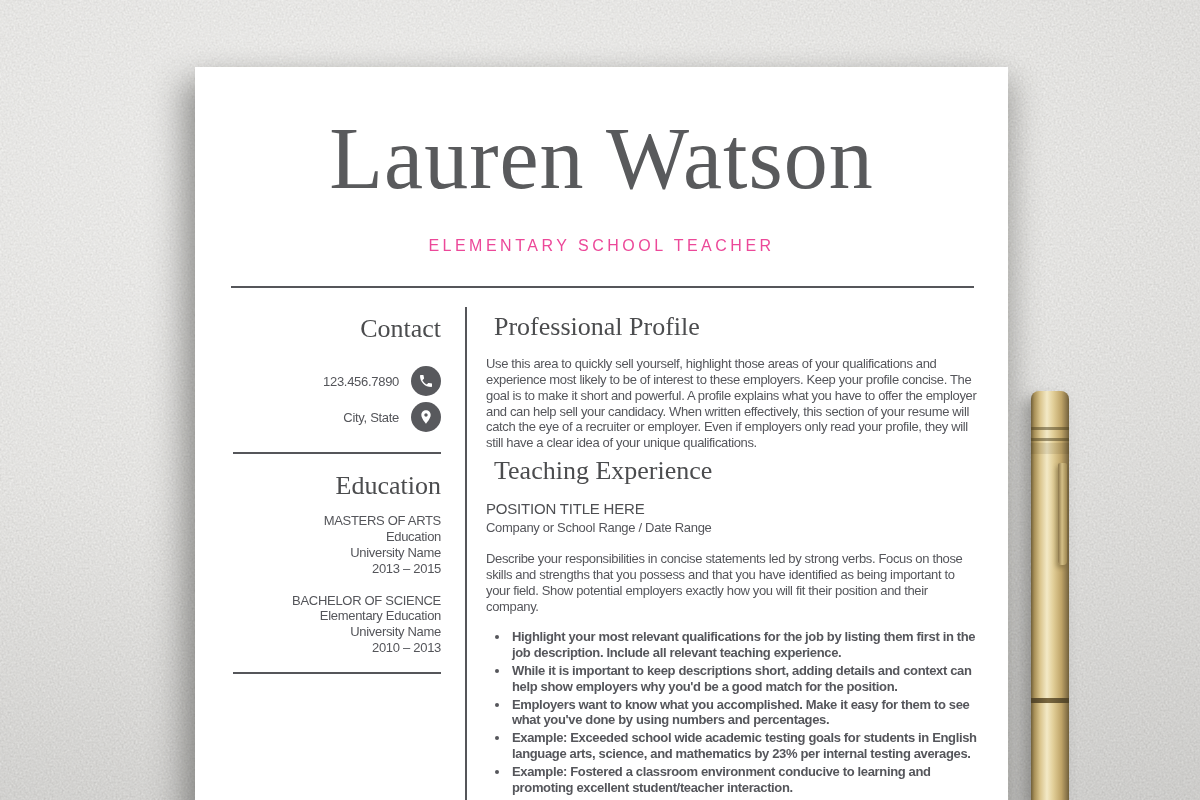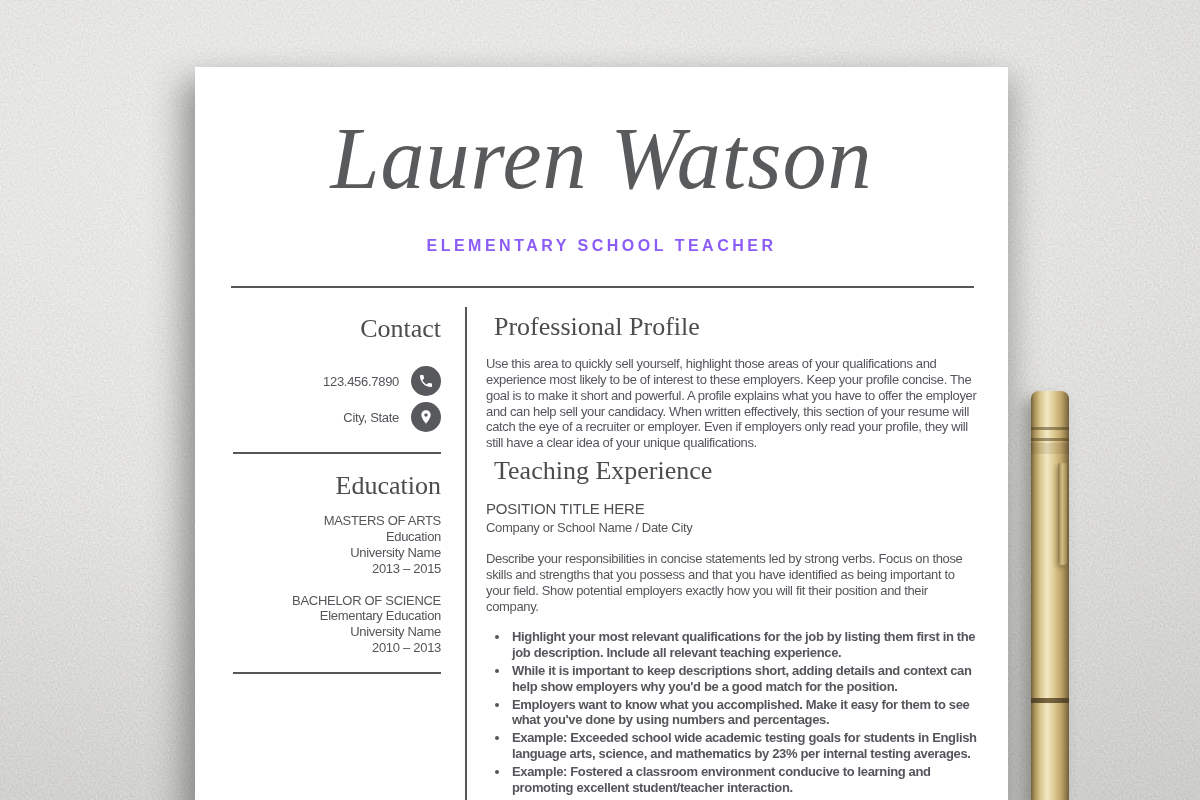--- a/index.html
+++ b/index.html
@@ -19,26 +19,26 @@
   
   .paper {
     position:absolute; left:195px; top:67px; width:813px; height:793px;
     background:#ffffff; z-index:2;
     box-shadow:-14px 14px 30px rgba(55,55,52,0.42), 10px 12px 26px rgba(55,55,52,0.22);
   }
   .name {
     margin-top:48px; text-align:center;
     font-family:"Liberation Serif", serif;
     font-size:88px; line-height:1; font-weight:400;
-    color:#595a5c; letter-spacing:1px;font-style:italic;
+    color:#595a5c; letter-spacing:1px;
   }
   .subtitle {
     margin-top:34px; text-align:center;
-    font-size:16px; font-weight:700; letter-spacing:3.5px;
-    color:#8b5cf6;
+    font-size:16px; font-weight:400; letter-spacing:3.5px;
+    color:#ec4899;
   }
   .header-rule { position:absolute; left:36px; right:34px; top:219px; height:2px; background:#55565a; }
   .vrule { position:absolute; left:270px; top:240px; bottom:0; width:2px; background:#55565a; }
 
   
   .sidebar { position:absolute; left:38px; top:240px; width:208px; text-align:right; }
   .serif-heading {
     font-family:"Liberation Serif", serif;
     font-size:26px; font-weight:400; color:#4b4c4e; line-height:1.2;
   }
@@ -172,21 +172,21 @@
   <div class="main">
 
     <div>
       <div class="serif-heading">Professional Profile</div>
       <p class="body-text">Use this area to quickly sell yourself, highlight those areas of your qualifications and experience most likely to be of interest to these employers. Keep your profile concise. The goal is to make it short and powerful. A profile explains what you have to offer the employer and can help sell your candidacy. When written effectively, this section of your resume will catch the eye of a recruiter or employer. Even if employers only read your profile, they will still have a clear idea of your unique qualifications.</p>
     </div>
 
     <div>
       <div class="serif-heading exp-heading">Teaching Experience</div>
       <div class="position-title">POSITION TITLE HERE</div>
-      <div class="company-line">Company or School Name / Date City</div>
+      <div class="company-line">Company or School Range / Date Range</div>
       <p class="body-text exp-desc">Describe your responsibilities in concise statements led by strong verbs. Focus on those skills and strengths that you possess and that you have identified as being important to your field. Show potential employers exactly how you will fit their position and their company.</p>
 
       <ul class="bullets">
         <li>Highlight your most relevant qualifications for the job by listing them first in the job description. Include all relevant teaching experience.</li>
         <li>While it is important to keep descriptions short, adding details and context can help show employers why you'd be a good match for the position.</li>
         <li>Employers want to know what you accomplished. Make it easy for them to see what you've done by using numbers and percentages.</li>
         <li>Example: Exceeded school wide academic testing goals for students in English language arts, science, and mathematics by 23% per internal testing averages.</li>
         <li>Example: Fostered a classroom environment conducive to learning and promoting excellent student/teacher interaction.</li>
       </ul>
     </div>

